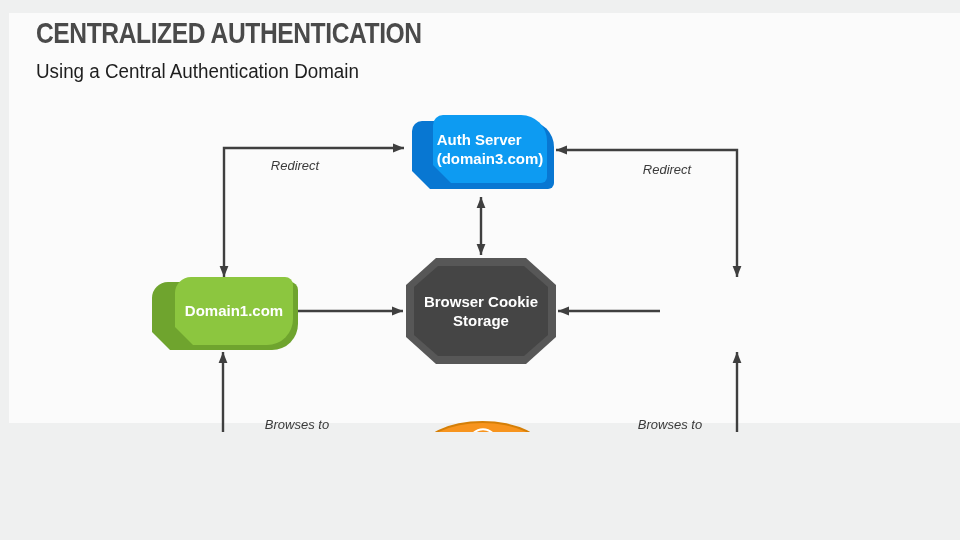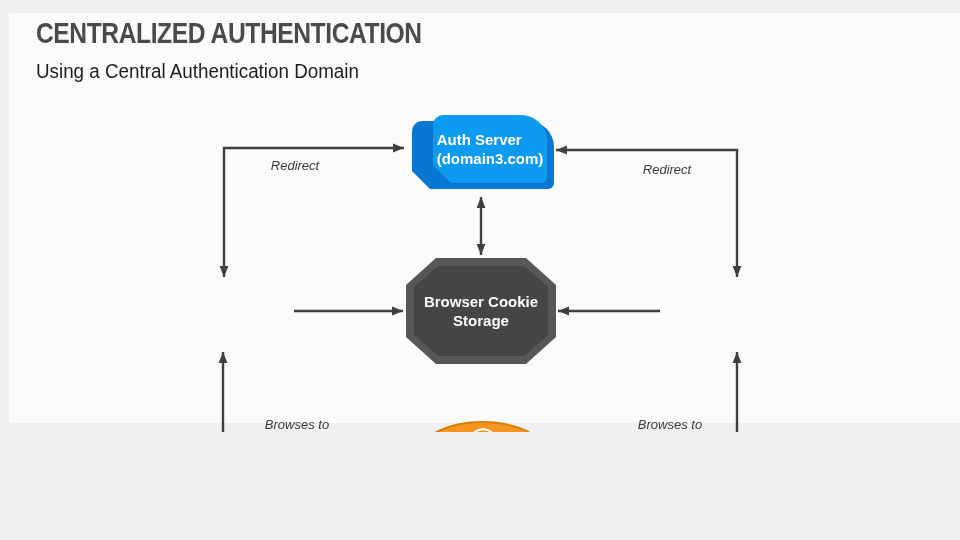--- a/index.html
+++ b/index.html
@@ -69,20 +69,26 @@
   <div class="node" style="left:405px;top:115px;width:142px;height:68px;">
     <div class="layer snip shape-auth sh-auth" style="background-color: rgb(8, 119, 210);"></div>
     <div class="layer snip shape-auth face" style="background-color: rgb(13, 155, 242); color: rgb(255, 255, 255);">
       <div>
         <span>Auth Server</span><br>
         <span>(domain3.com)</span>
       </div>
     </div>
   </div>
 
+  <div class="node" style="left:147px;top:277px;width:146px;height:68px;">
+    <div class="layer snip shape-d1 sh-d1" style="background-color: rgb(111, 164, 46);"></div>
+    <div class="layer snip shape-d1 face" style="background-color: rgb(140, 198, 63); color: rgb(255, 255, 255);">
+      <span>Domain1.com</span>
+    </div>
+  </div>
 
 
   <div class="node user" style="left: 420px; top: 421px; width: 125px; height: 62px; background-color: rgb(247, 148, 30); border-color: rgb(213, 127, 7); color: rgb(255, 255, 255);">
     <svg width="32" height="32" viewBox="0 0 36 36">
       <circle cx="18" cy="18" r="15.5" fill="none" stroke="#FFFFFF" stroke-width="2.4"></circle>
       <circle cx="18" cy="13.5" r="5.6" fill="#FFFFFF"></circle>
       <path d="M18 20.5 c-5.6 0 -8.7 3.6 -9.2 7.6 a15.5 15.5 0 0 0 18.4 0 c-0.5 -4 -3.6 -7.6 -9.2 -7.6 z" fill="#FFFFFF"></path>
     </svg>
     <span>User</span>
   </div>

